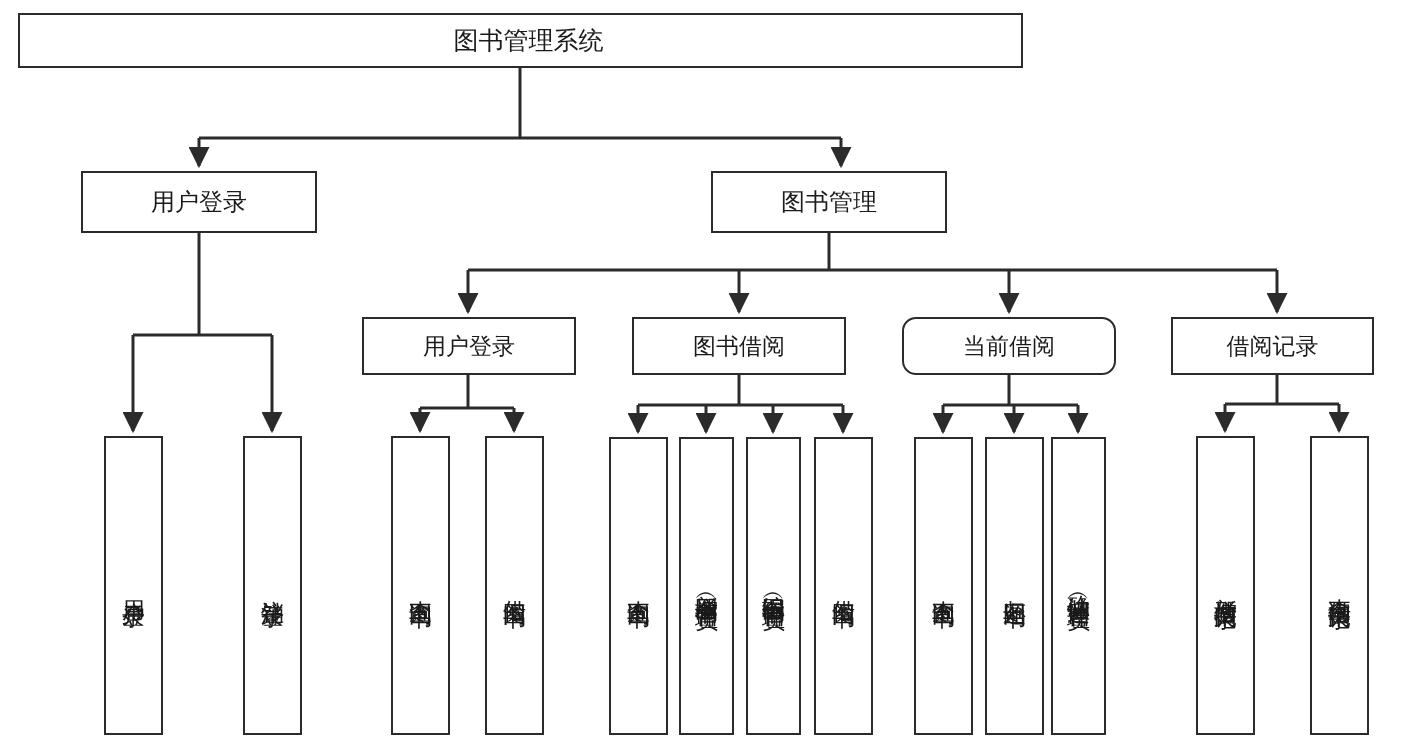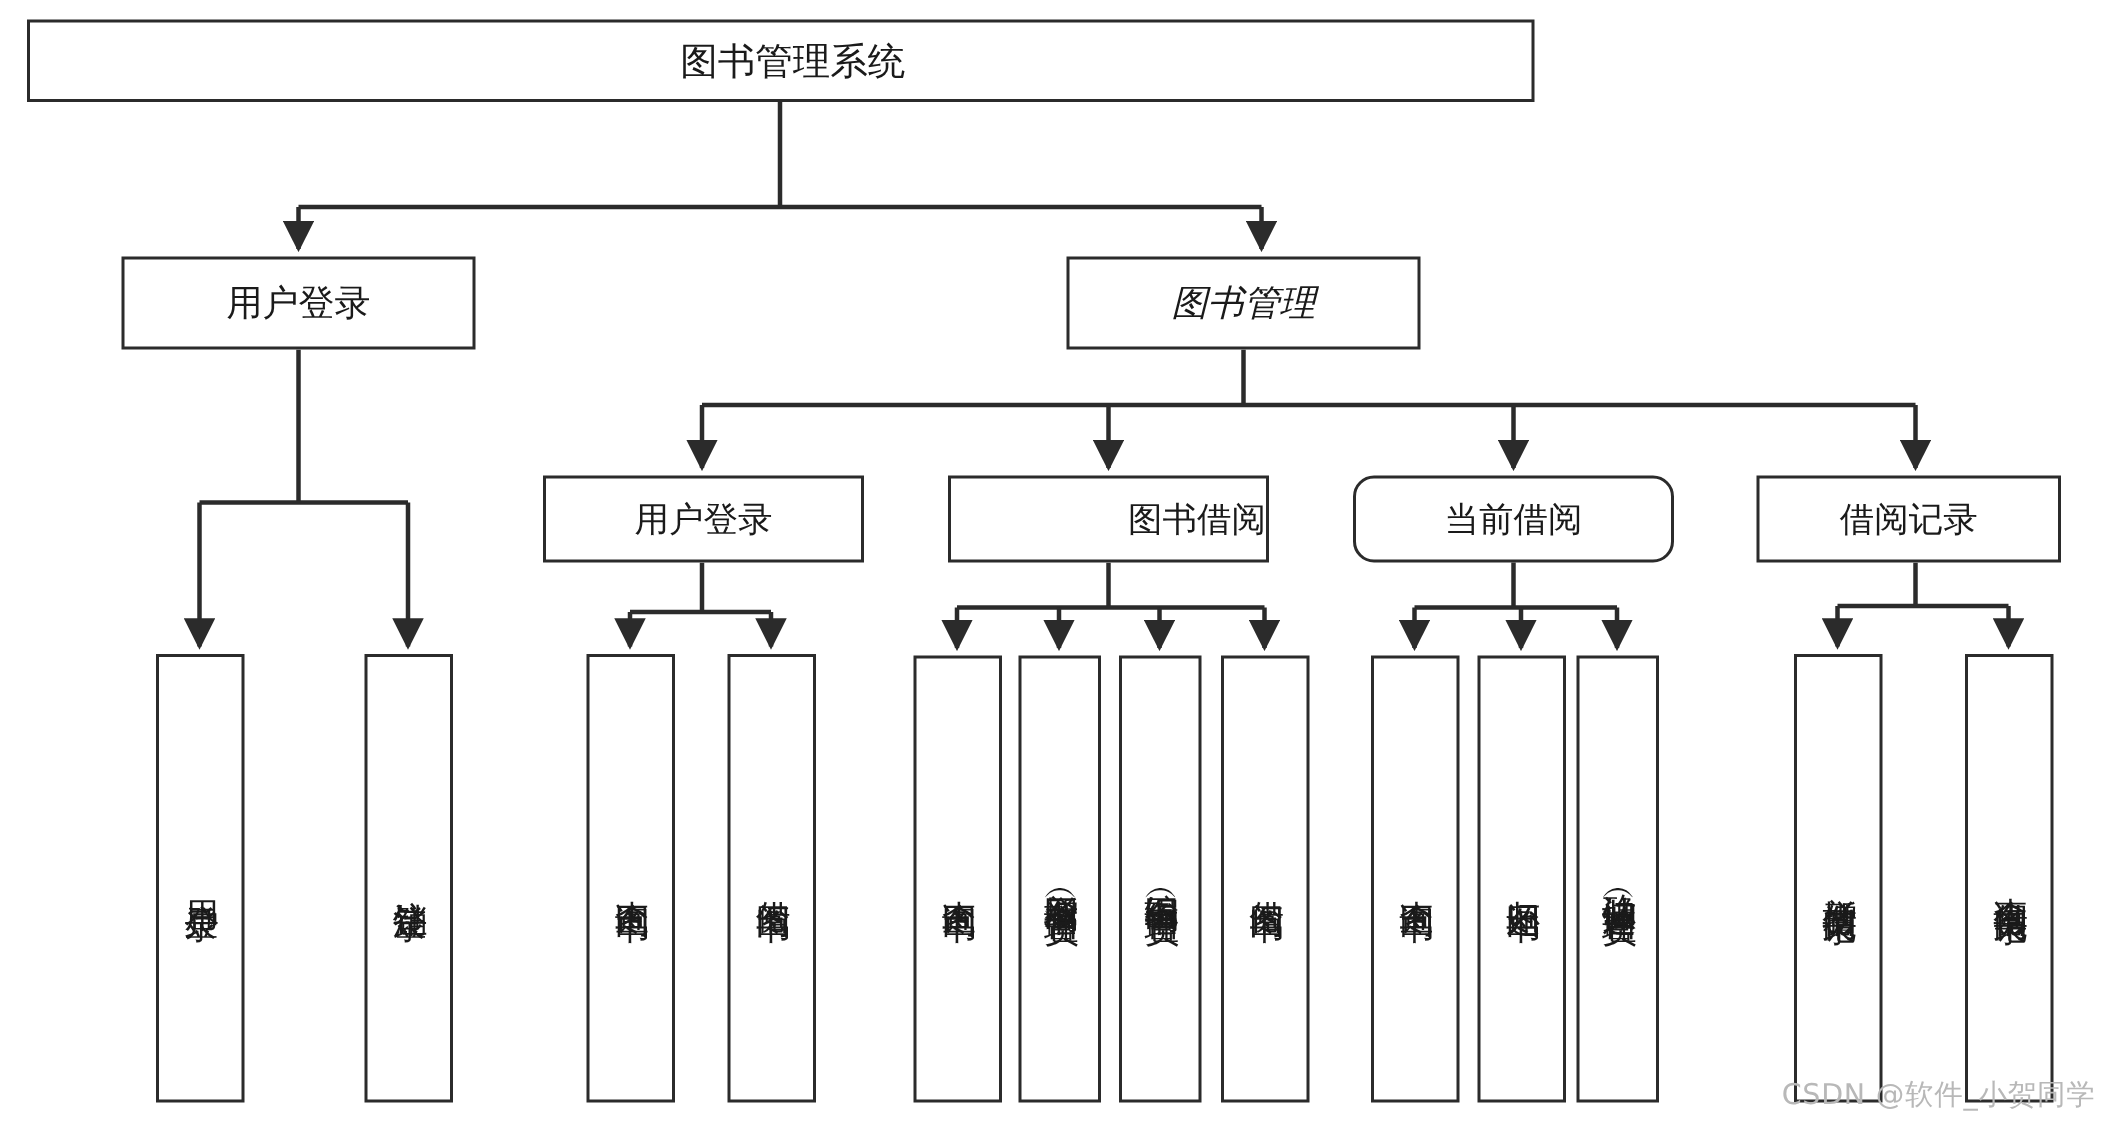--- a/index.html
+++ b/index.html
@@ -129,29 +129,29 @@
   </svg>
 
   <div class="node root" style="left:18px; top:13px; width:1005px; height:55px;">
     <span class="lbl">图书管理系统</span>
   </div>
 
   <div class="node lvl2" style="left:81px; top:171px; width:236px; height:62px;">
     <span class="lbl">用户登录</span>
   </div>
 
-  <div class="node lvl2" style="left:711px; top:171px; width:236px; height:62px;font-style:italic;">
+  <div class="node lvl2" style="left:711px; top:171px; width:236px; height:62px;">
     <span class="lbl">图书管理</span>
   </div>
 
   <div class="node lvl3" style="left:362px; top:317px; width:214px; height:58px;">
     <span class="lbl">用户登录</span>
   </div>
 
-  <div class="node lvl3" style="left:632px; top:317px; width:214px; height:58px;justify-content:flex-end;">
+  <div class="node lvl3" style="left:632px; top:317px; width:214px; height:58px;">
     <span class="lbl">图书借阅</span>
   </div>
 
   <div class="node lvl3" style="left:902px; top:317px; width:214px; height:58px;border-radius:14px;">
     <span class="lbl">当前借阅</span>
   </div>
 
   <div class="node lvl3" style="left:1171px; top:317px; width:203px; height:58px;">
     <span class="lbl">借阅记录</span>
   </div>
@@ -201,15 +201,14 @@
   </div>
 
   <div class="node leaf" style="left:1196px; top:436px; width:59px; height:299px;">
     <span class="lbl">新增借阅记录</span>
   </div>
 
   <div class="node leaf" style="left:1310px; top:436px; width:59px; height:299px;">
     <span class="lbl">查询借阅记录</span>
   </div>
 
-  <div id="watermark">CSDN @软件_小贺同学</div>
 
 </div>
 
 </body></html>

